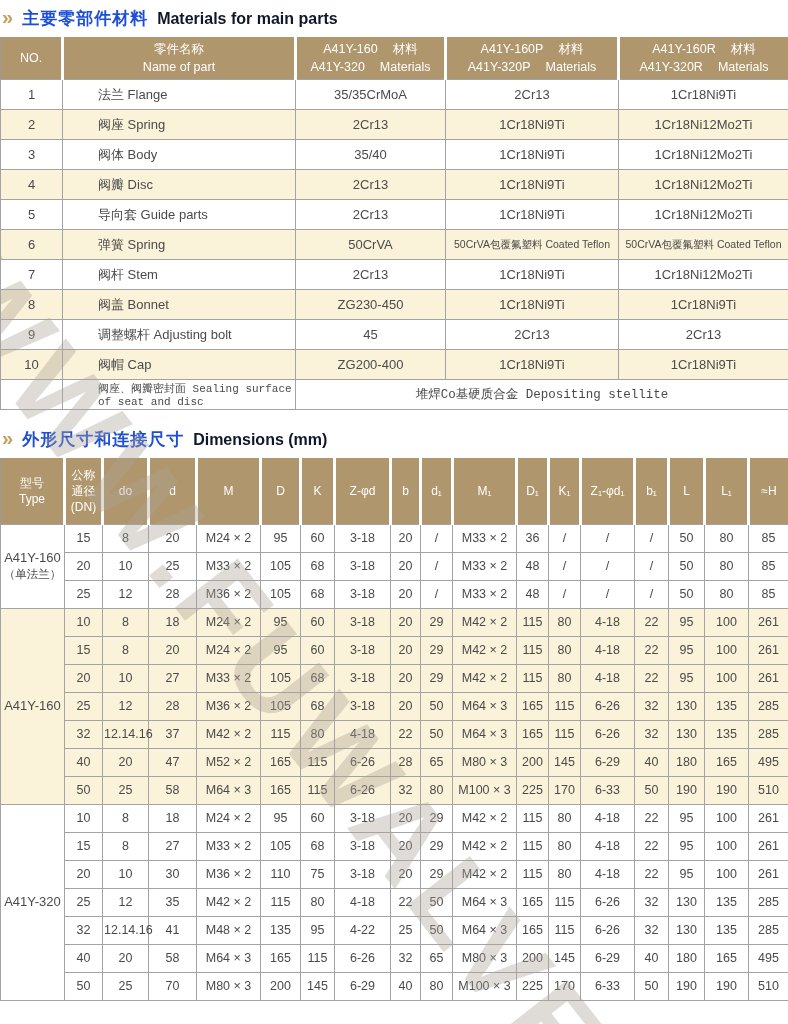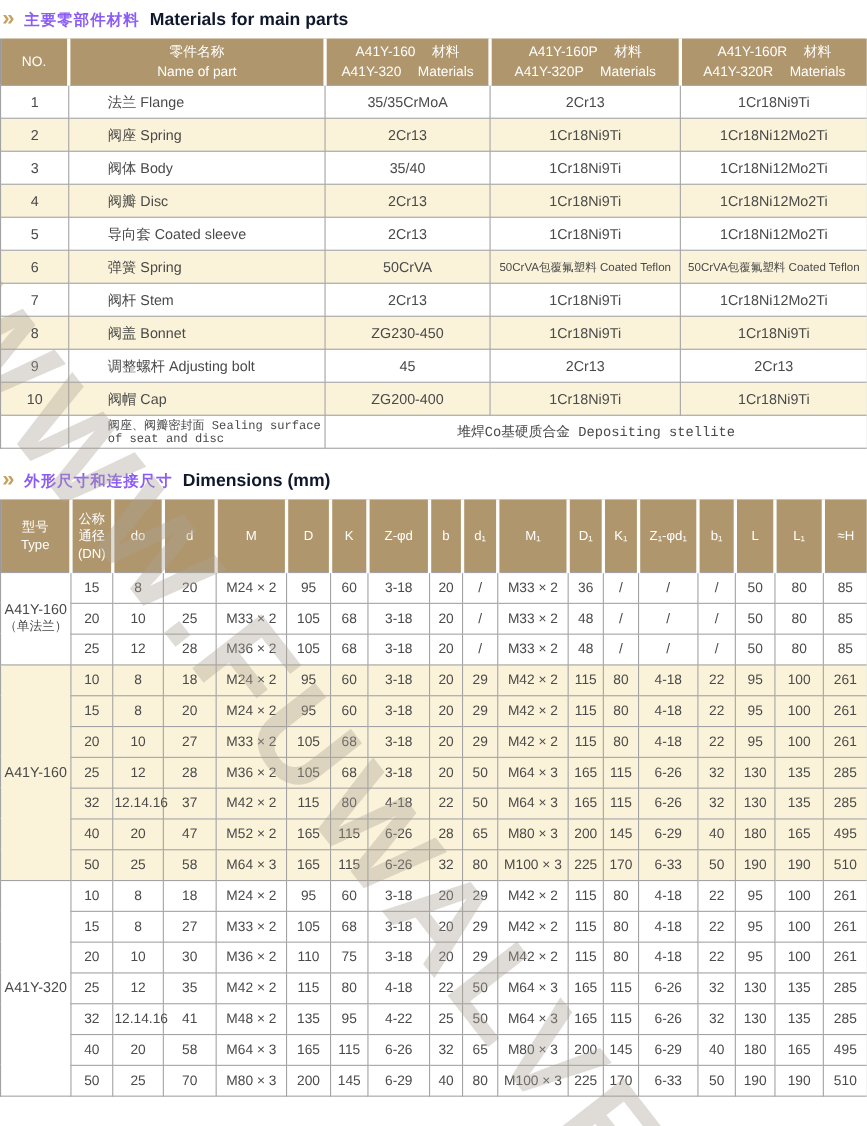--- a/index.html
+++ b/index.html
@@ -46,23 +46,23 @@
     gap:9px;
     padding:7px 0 7px 2px;
   }
   .section-title .chev{
     color:var(--gold);
     font-size:20px;
     font-weight:bold;
     line-height:1;
   }
   .section-title .zh{
-    font-size:14px;
+    font-size:17px;
     font-weight:bold;
-    color:#8b5cf6;
+    color:#1d4ed8;
     letter-spacing:1px;
   }
   .section-title .en{
     font-size:16px;
     font-weight:bold;
     color:#0f172a;
   }
   
   table{
     border-collapse:collapse;
@@ -208,21 +208,21 @@
         </tr>
         <tr class="shaded">
           <td>4</td>
           <td class="name-cell">阀瓣  Disc</td>
           <td>2Cr13</td>
           <td>1Cr18Ni9Ti</td>
           <td>1Cr18Ni12Mo2Ti</td>
         </tr>
         <tr>
           <td>5</td>
-          <td class="name-cell">导向套  Coated sleeve</td>
+          <td class="name-cell">导向套  Guide parts</td>
           <td>2Cr13</td>
           <td>1Cr18Ni9Ti</td>
           <td>1Cr18Ni12Mo2Ti</td>
         </tr>
         <tr class="shaded">
           <td>6</td>
           <td class="name-cell">弹簧  Spring</td>
           <td>50CrVA</td>
           <td class="small">50CrVA包覆氟塑料  Coated Teflon</td>
           <td class="small">50CrVA包覆氟塑料  Coated Teflon</td>

